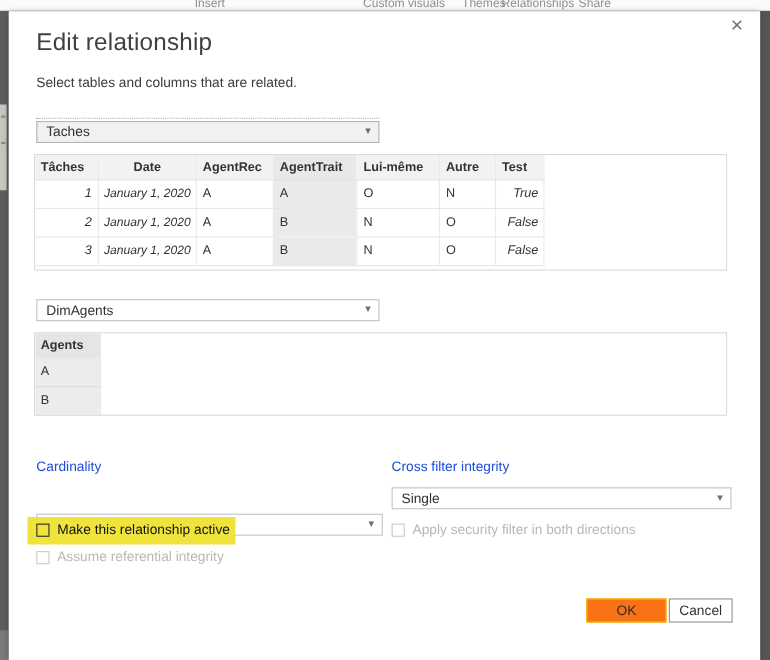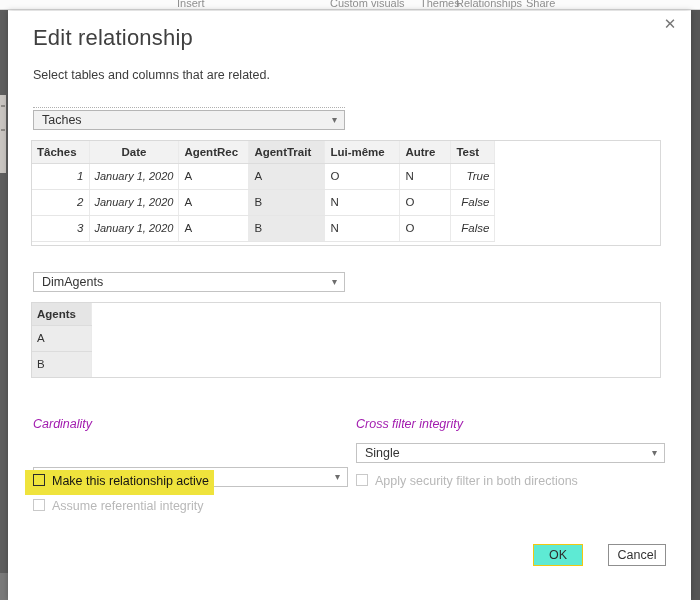--- a/index.html
+++ b/index.html
@@ -51,37 +51,37 @@
   .t1 th.c1 { text-align:center; }
   .t1 td.c0 { text-align:right; font-style:italic; }
   .t1 td.c1 { font-style:italic; font-size:11px; }
   .t1 td.c6 { text-align:right; font-style:italic; }
   .t1 th.sel { background:#e8e8e8; }
   .t1 td.sel { background:#eaeaea; }
   .t2 col.c0 { width:59px; }
   .t2 thead th { background:#e5e5e5; }
   .t2 tbody td { background:#ececec; border-bottom:1px solid #dcdcdc; }
 
-  .field-label { position:absolute; font-size:12.5px; color:#a21caf;font-style:italic; }
+  .field-label { position:absolute; font-size:12.5px; color:#1d4ed8; }
   .lbl-card  { left:25px;  top:406px; }
   .lbl-cross { left:348px; top:406px; }
 
   .highlight { position:absolute; left:17px; top:459px; width:189px; height:25px; background:#efe33c; }
-  .cbrow { position:absolute; display:flex; align-items:flex-start; gap:7px; }
+  .cbrow { position:absolute; display:flex; align-items:flex-end; gap:7px; }
   .cb { width:12px; height:12px; border:1px solid #c9c9c9; background:transparent; flex:0 0 auto; }
   .cb.dark { border:1px solid #2b2b2b; }
   .cb-label { font-size:12.5px; color:#b8b8b8; white-space:nowrap; }
   .cb-label.dark { color:#141414; }
   .row-active { left:25px; top:463px; }
   .row-ref    { left:25px; top:488px; }
   .row-sec    { left:348px; top:463px; }
 
   .btn { position:absolute; top:533px; height:22px; font-size:12.5px; text-align:center;
     line-height:20px; cursor:pointer; }
-  .btn-ok { left:525px; width:50px; background:#5eead4; color:#2e2e2e; border:1px solid #f2c811; }
+  .btn-ok { left:525px; width:73px; background:#f97316; color:#2e2e2e; border:1px solid #f2c811; }
   .btn-cancel { left:600px; width:58px; background:#ffffff; color:#333333; border:1px solid #8f8f8f; }
 </style>
 </head>
 <body>
 
 <div class="screen">
 
   <div class="ribbon-strip">
     <span class="ribbon-item" style="left:177px">Insert</span>
     <span class="ribbon-item" style="left:330px">Custom visuals</span>

